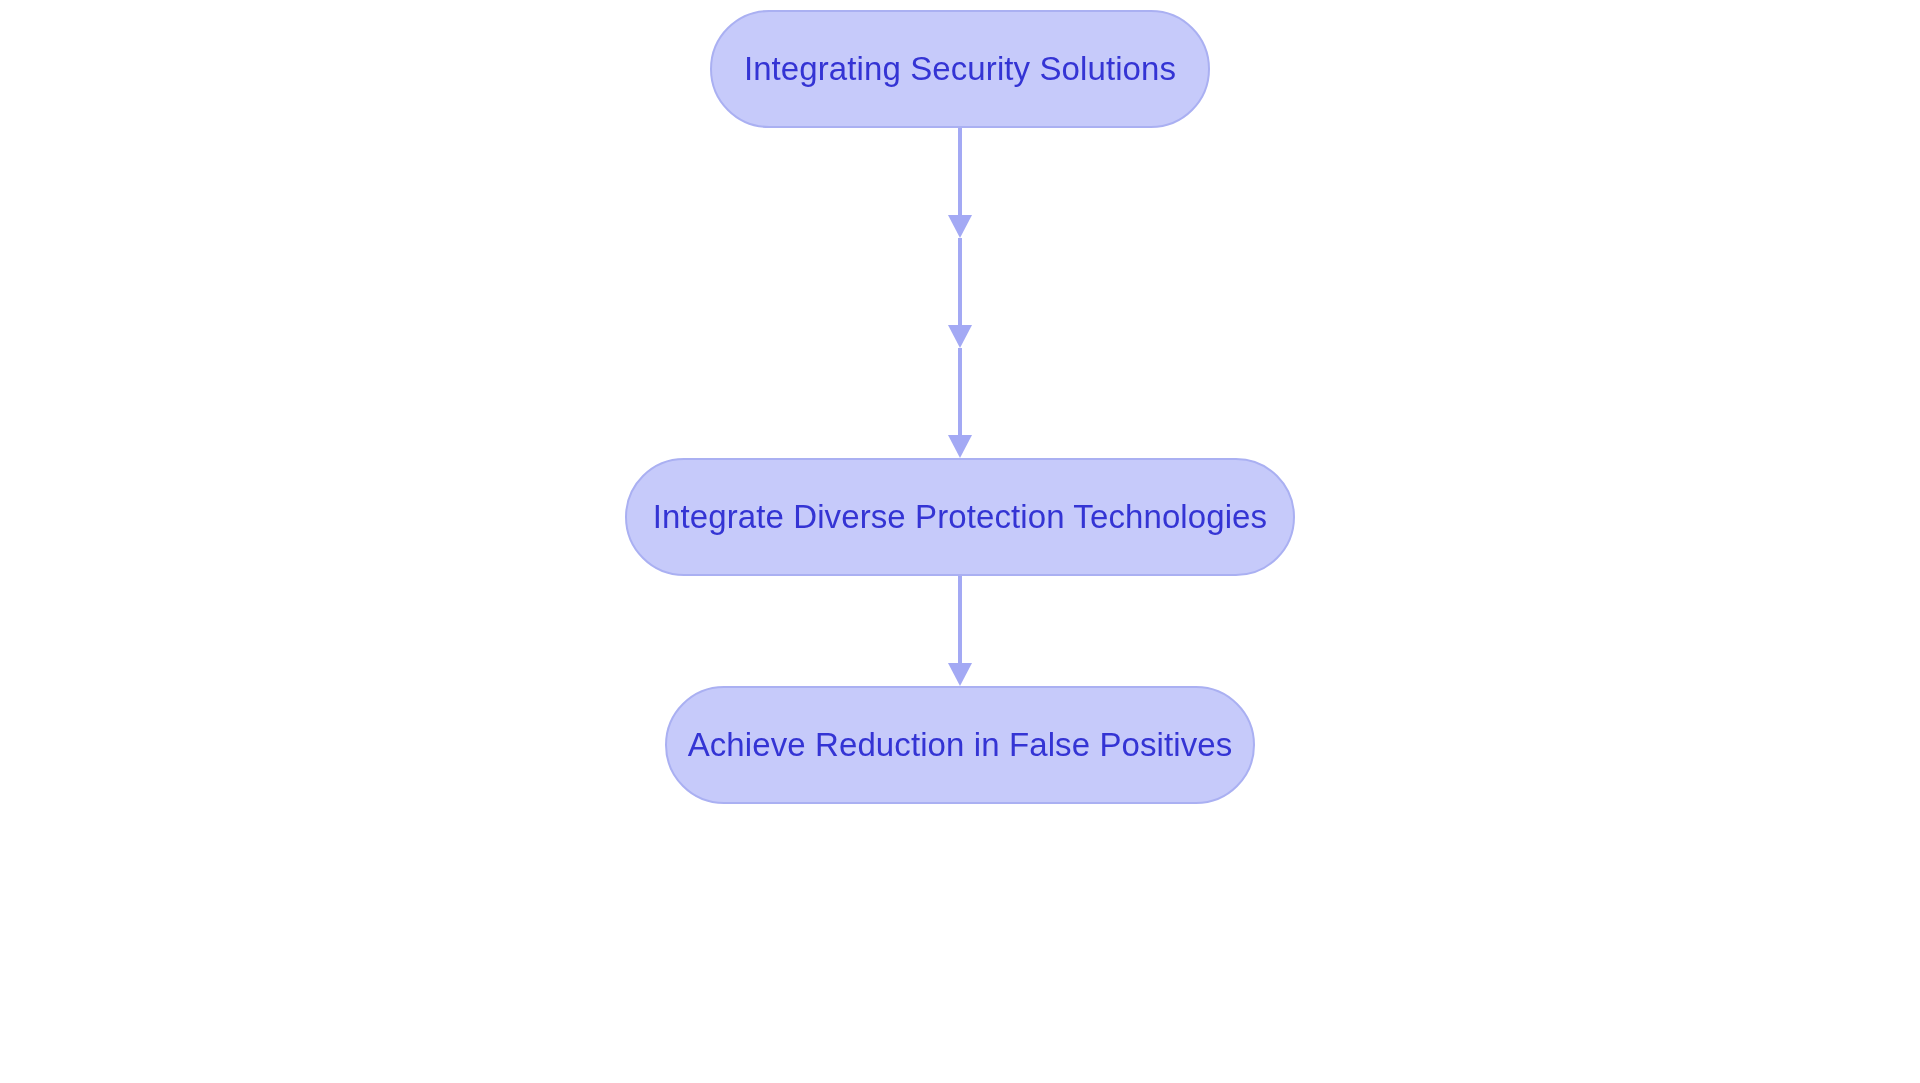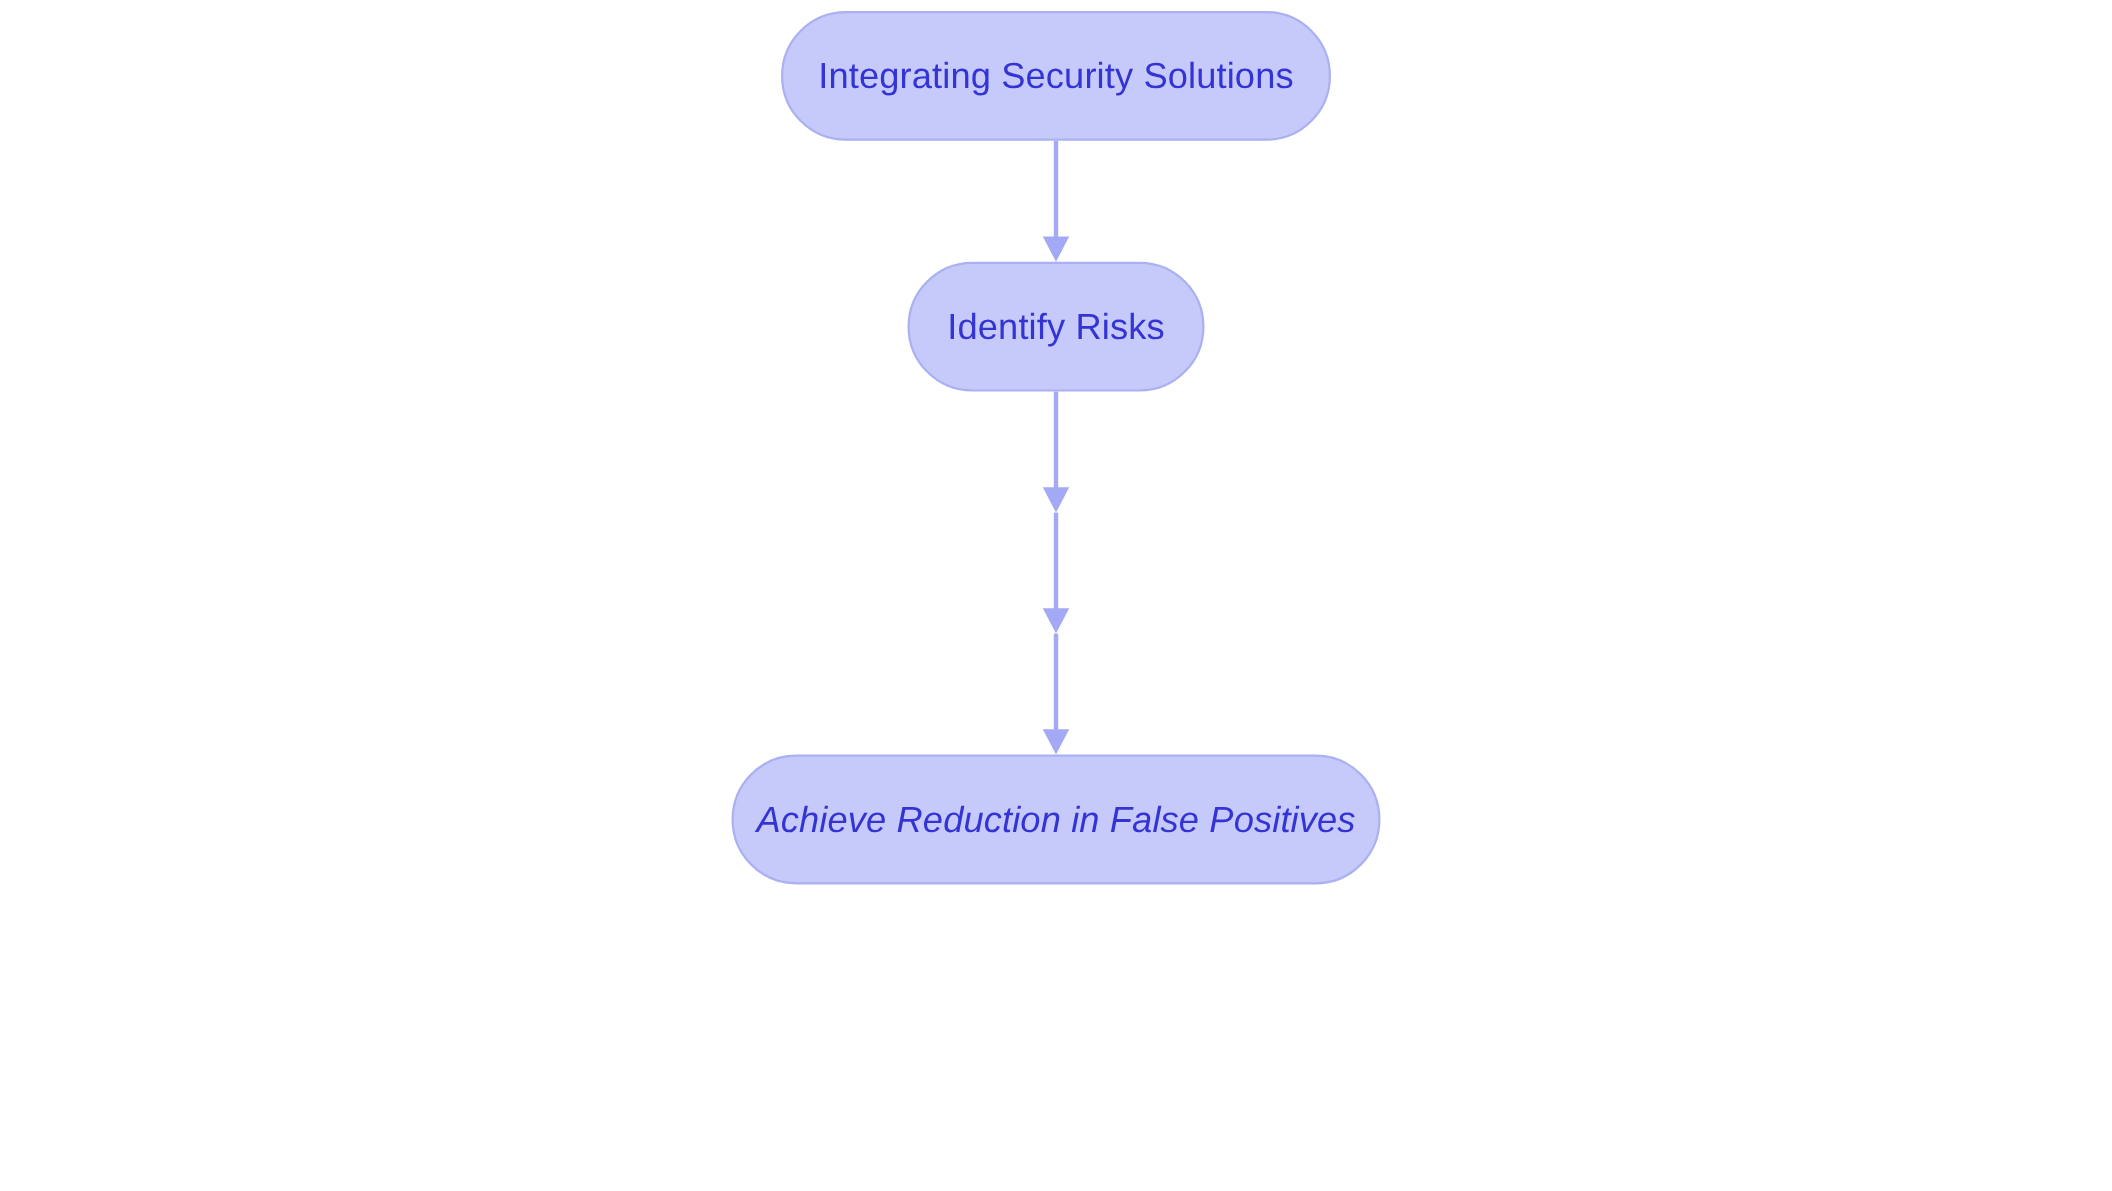--- a/index.html
+++ b/index.html
@@ -58,21 +58,21 @@
     letter-spacing: 0.1px;
     line-height: 1.1;
     white-space: nowrap;
     text-align: center;
   }
 
   
   .node.w-500 { width: 500px; }
   .node.w-270 { width: 270px; }
   .node.w-670 { width: 670px; }
-  .node.w-590 { width: 590px; font-style: italic; }
+  .node.w-590 { width: 590px; }
 
   
   .connector {
     position: relative;
     width: 24px;
     height: 110px;
     flex: 0 0 auto;
   }
   .connector .shaft {
     position: absolute;
@@ -103,35 +103,35 @@
 
     <div class="node w-500">
       <span class="node-label">Integrating Security Solutions</span>
     </div>
 
     <div class="connector">
       <div class="shaft"></div>
       <div class="head"></div>
     </div>
 
-    <div class="node w-270">
-      <span class="node-label">Identify Risks</span>
-    </div>
 
     <div class="connector">
       <div class="shaft"></div>
       <div class="head"></div>
     </div>
 
 
     <div class="connector">
       <div class="shaft"></div>
       <div class="head"></div>
     </div>
 
+    <div class="node w-670">
+      <span class="node-label">Integrate Diverse Protection Technologies</span>
+    </div>
 
     <div class="connector">
       <div class="shaft"></div>
       <div class="head"></div>
     </div>
 
     <div class="node w-590">
       <span class="node-label">Achieve Reduction in False Positives</span>
     </div>
 

